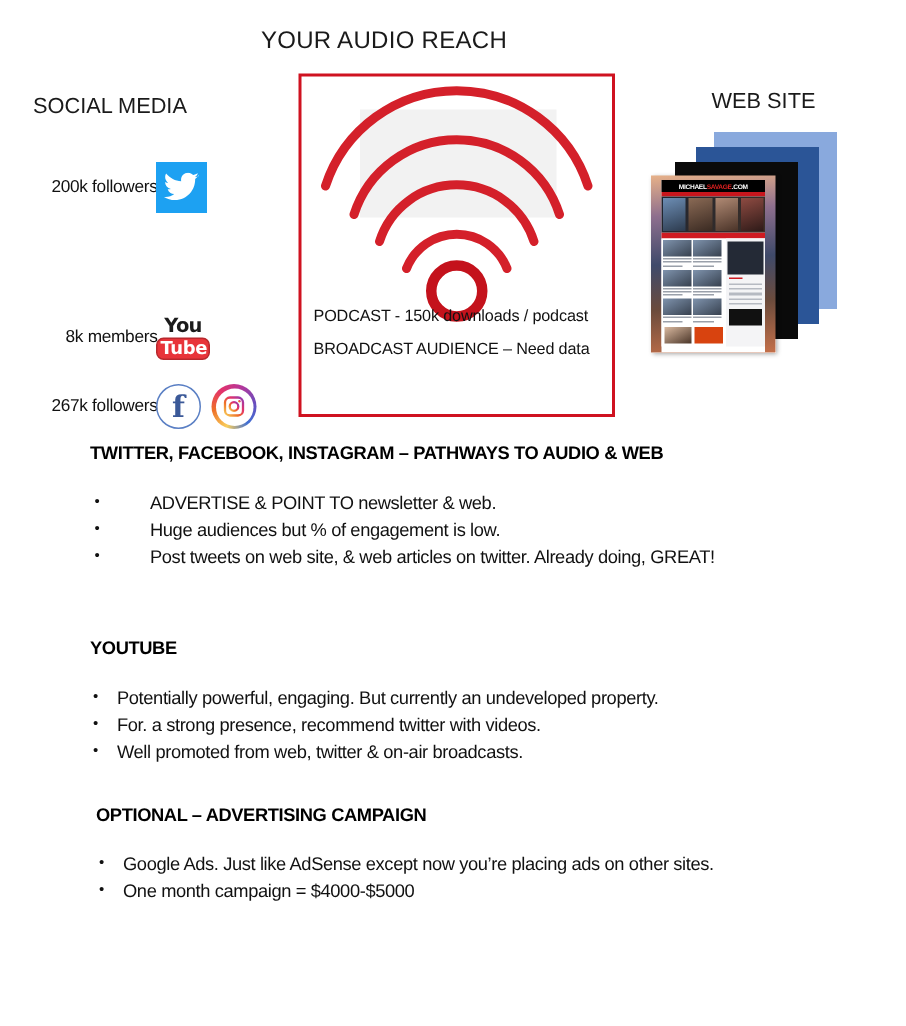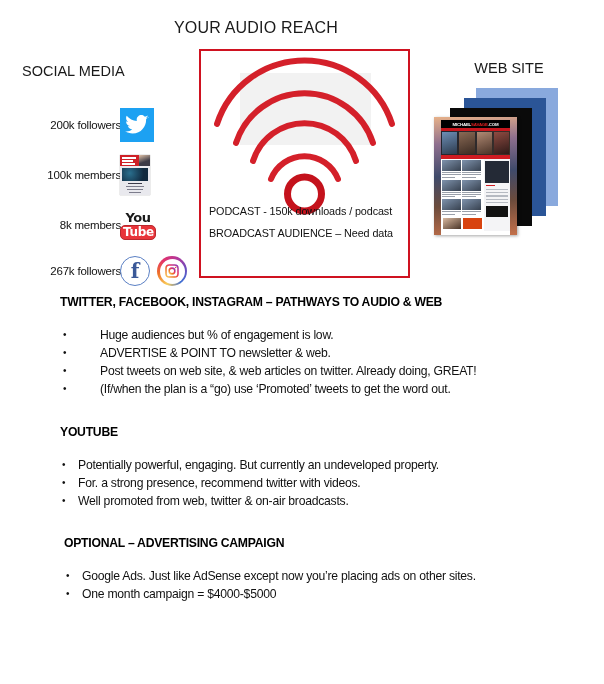--- a/index.html
+++ b/index.html
@@ -41,21 +41,21 @@
     left: 22px;
     top: 63px;
     width: 160px;
     text-align: left;
     font-size: 14.5px;
     color: #1a1a1a;
   }
 
   .social-row {
     position: absolute;
-    left: 16px;
+    left: 0;
     width: 180px;
     height: 48px;
   }
   .social-label {
     position: absolute;
     right: 75px;
     top: 50%;
     transform: translateY(-50%);
     font-size: 11.5px;
     font-family: "Liberation Sans", sans-serif;
@@ -320,41 +320,20 @@
     <div class="social-label">200k followers</div>
     <div class="social-icon-wrap">
       <div class="tw-box">
         <svg width="24" height="20" viewBox="0 0 24 20" aria-hidden="true">
           <path fill="#ffffff" d="M23.6 2.4c-.9.4-1.8.7-2.8.8 1-.6 1.8-1.5 2.1-2.7-.9.6-2 1-3.1 1.2C19 .7 17.8.1 16.4.1c-2.6 0-4.7 2.1-4.7 4.7 0 .4 0 .7.1 1.1C7.9 5.7 4.2 3.7 1.7.7 1.3 1.4 1.1 2.2 1.1 3c0 1.6.8 3.1 2.1 3.9-.8 0-1.5-.2-2.1-.6v.1c0 2.3 1.6 4.2 3.8 4.6-.4.1-.8.2-1.2.2-.3 0-.6 0-.9-.1.6 1.9 2.3 3.2 4.4 3.3-1.6 1.3-3.6 2-5.8 2-.4 0-.8 0-1.1-.1 2.1 1.3 4.6 2.1 7.3 2.1 8.7 0 13.5-7.2 13.5-13.5v-.6c.9-.7 1.7-1.5 2.3-2.5z"></path>
         </svg>
       </div>
     </div>
   </div>
 
-  <div class="social-row" style="top:151px;">
-    <div class="social-label">100k members</div>
-    <div class="social-icon-wrap">
-      <div class="nl-thumb">
-        <div class="nl-band">
-            <i></i>
-            <i></i>
-            <i></i>
-          </div>
-        <div class="nl-body">
-          <div class="nl-pic"></div>
-          <div class="nl-lines">
-            <span></span>
-              <span></span>
-              <span></span>
-              <span></span>
-          </div>
-        </div>
-      </div>
-    </div>
-  </div>
 
   <div class="social-row" style="top:201px;">
     <div class="social-label">8k members</div>
     <div class="social-icon-wrap">
       <div class="yt-wrap">
         <span class="yt-you">You</span>
         <span class="yt-tube">Tube</span>
       </div>
     </div>
   </div>
@@ -485,24 +464,23 @@
     </div>
   </div>
 
 </div>
 
 <div id="notes">
 
   <div id="sec1">
     <div class="sec-head">TWITTER, FACEBOOK, INSTAGRAM – PATHWAYS TO AUDIO &amp;  WEB</div>
     <ul class="bullets" id="sec1-list">
+      <li>ADVERTISE &amp; POINT TO newsletter &amp; web.</li>
       <li>Huge audiences but % of engagement is low.</li>
-      <li>ADVERTISE &amp; POINT TO newsletter &amp; web.</li>
       <li>Post tweets on web site, &amp; web articles on twitter.  Already doing, GREAT!</li>
-      <li>(If/when the plan is a “go) use ‘Promoted’ tweets to get the word out.</li>
     </ul>
   </div>
 
   <div id="sec2">
     <div class="sec-head">YOUTUBE</div>
     <ul class="bullets" id="sec2-list">
       <li>Potentially powerful, engaging.  But currently an undeveloped property.</li>
       <li>For. a strong  presence,  recommend twitter with videos.</li>
       <li>Well promoted from web, twitter &amp; on-air broadcasts.</li>
     </ul>

